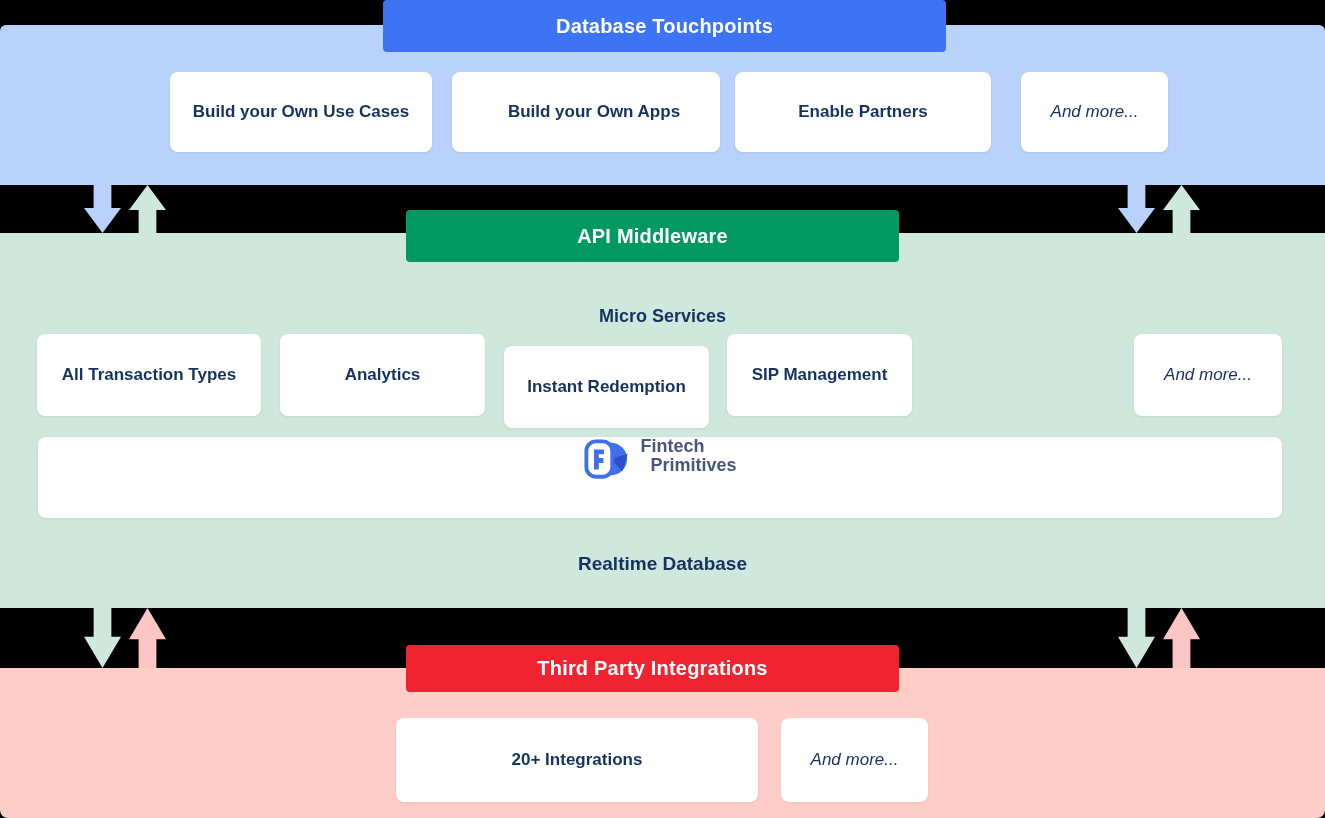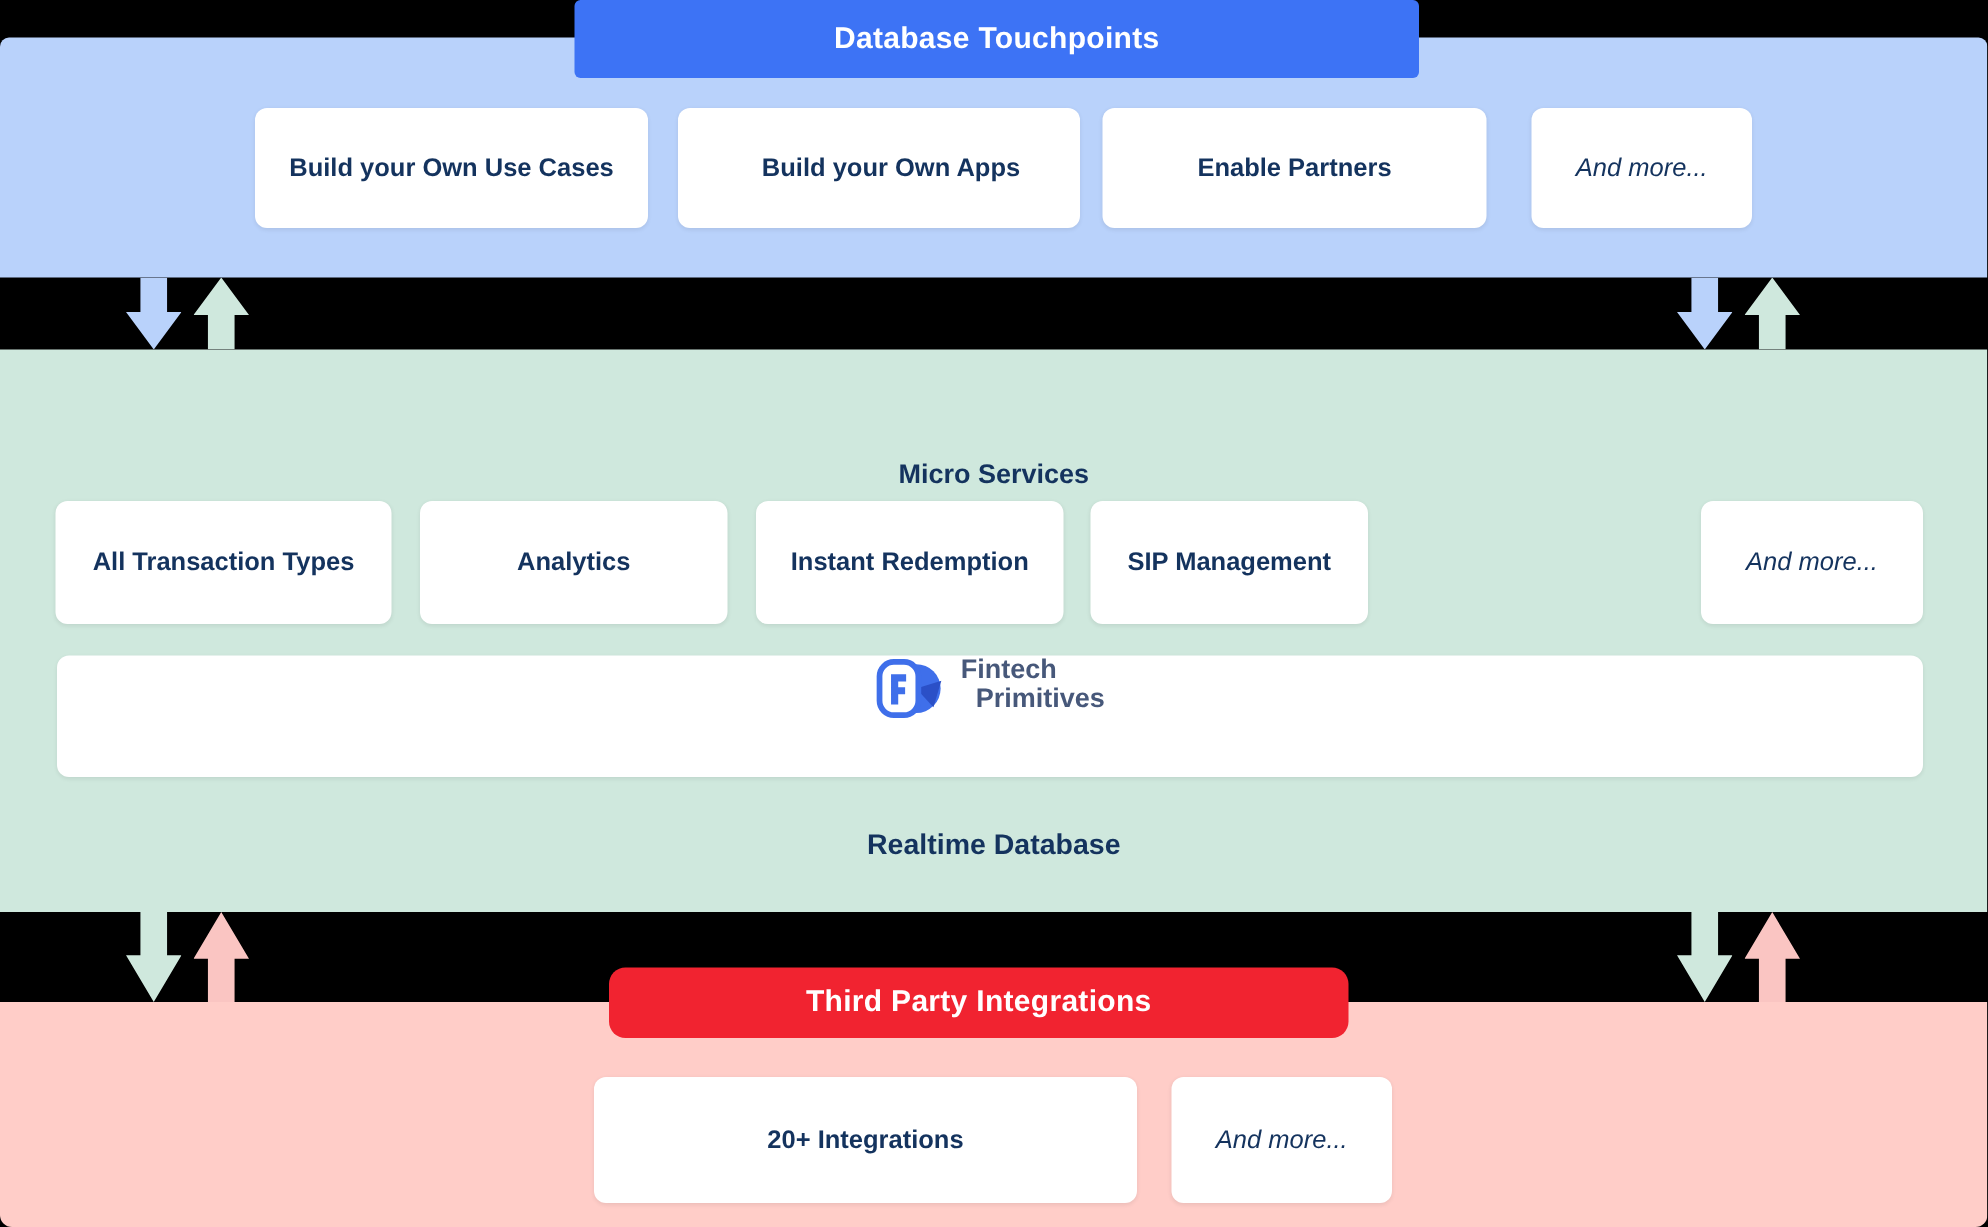--- a/index.html
+++ b/index.html
@@ -13,35 +13,35 @@
   #panel-green{top:233px;height:375px;background:#cfe8dd;}
   #panel-pink{top:668px;height:150px;background:#ffcdc8;border-radius:0 0 8px 8px;}
   
   .banner{
     position:absolute;height:52px;border-radius:4px;
     display:flex;align-items:center;justify-content:center;
     color:#fff;font-size:20px;font-weight:bold;letter-spacing:.2px;z-index:5;
   }
   #banner-dt{left:383px;top:0;width:563px;background:#3d73f5;}
   #banner-api{left:406px;top:210px;width:493px;background:#009964;}
-  #banner-tpi{left:406px;top:645px;width:493px;height:47px;background:#f12330;border-radius:11px;}
+  #banner-tpi{left:406px;top:645px;width:493px;height:47px;background:#f12330;}
   
   .card{
     position:absolute;background:#fff;border-radius:8px;
     display:flex;align-items:center;justify-content:center;
     color:#14335e;font-size:17px;font-weight:bold;
     box-shadow:0 1px 3px rgba(0,0,0,.08);text-align:center;
   }
   .card.more{font-style:italic;font-weight:400;font-size:17px;}
   .tcard{top:47px;height:80px;}
   .tc1{left:158px;width:262px;margin-left:12px;} .tc2{left:452px;width:252px;padding-left:16px;}
   .tc3{left:735px;width:256px;} .tc4{left:1021px;width:147px;}
   .mcard{top:101px;height:82px;}
   .mc1{left:37px;width:224px;}  .mc2{left:280px;width:205px;}
-  .mc3{left:504px;width:205px;} .mc4{left:727px;width:185px;}
+  .mc3{left:504px;width:205px;margin-top:12px;} .mc4{left:727px;width:185px;}
   .mc5{left:931px;width:185px;} .mc6{left:1134px;width:148px;}
   .bcard{top:50px;height:84px;}
   .bc1{left:396px;width:362px;} .bc2{left:781px;width:147px;}
   
   .mid-label{
     position:absolute;left:0;width:1325px;text-align:center;
     color:#14335e;font-weight:bold;
   }
   #micro-services{top:49px;font-size:18px;margin-top:24px;}
   #realtime-db{top:320px;font-size:19px;}
@@ -99,20 +99,21 @@
         </svg>
       </span>
       <span id="logo-text">
         <span style="display:block;">Fintech</span>
         <span style="display:block;padding-left:10px;">Primitives</span>
       </span>
     </div>
 
     <div id="realtime-db" class="mid-label">Realtime Database</div>
   </div>
+  <div id="banner-api" class="banner">API Middleware</div>
 
   <div class="arrow down gap2 a-green ax1"></div>
   <div class="arrow up   gap2 a-pink ax2"></div>
   <div class="arrow down gap2 a-green ax3"></div>
   <div class="arrow up   gap2 a-pink ax4"></div>
 
   <div id="panel-pink" class="panel">
     <div class="card bcard bc1">20+ Integrations</div>
     <div class="card bcard bc2 more">And more...</div>
   </div>

